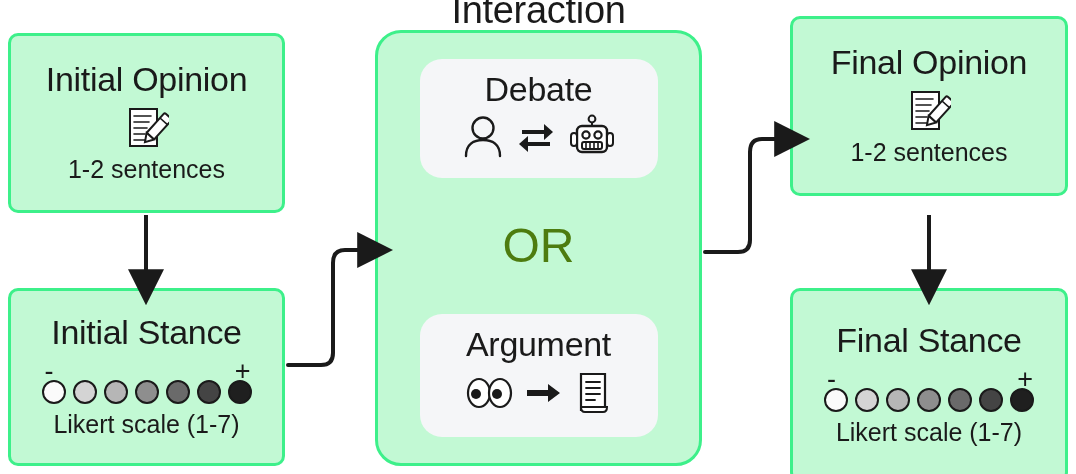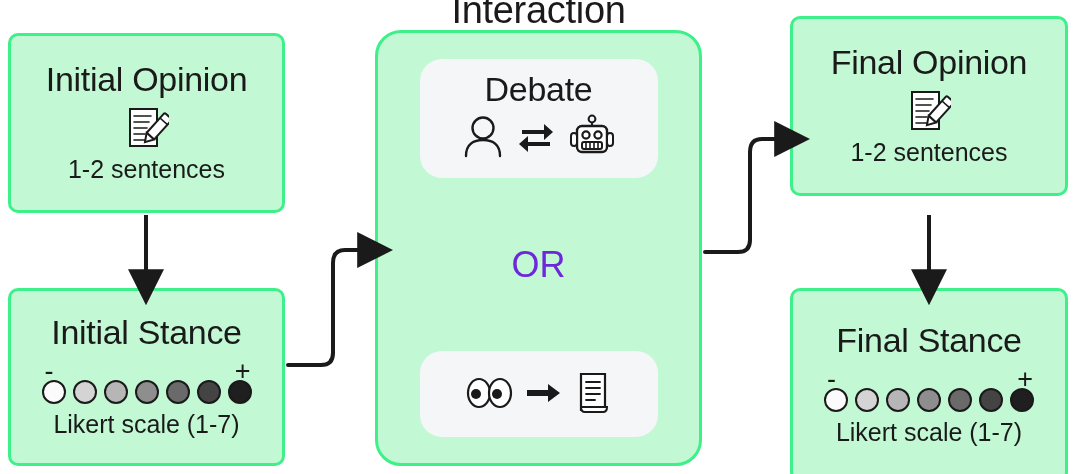--- a/index.html
+++ b/index.html
@@ -79,21 +79,21 @@
     width:238px;
     background:#f5f6f8;
     border-radius:22px;
     display:flex;flex-direction:column;align-items:center;
     justify-content:center;
     padding:12px 0 14px;
     box-sizing:border-box;
   }
   .card .title{font-size:34px;letter-spacing:-0.3px;line-height:1.1;}
   .card .sub{font-size:23px;white-space:nowrap;}
-  #or-text{font-size:36px;line-height:1;color:#6d28d9;}
+  #or-text{font-size:48px;line-height:1;color:#4d7c0f;}
 
   svg{display:block;}
   .arrowhead{fill:#1a1a1a;}
 </style>
 </head>
 <body>
 
 <div id="stage">
 
   <div class="gbox" style="left:8px;top:33px;width:277px;height:180px;">
@@ -174,20 +174,21 @@
               <line x1="29" y1="28" x2="29" y2="35"></line>
             </g>
           </svg>
         </span>
       </div>
     </div>
 
     <div id="or-text">OR</div>
 
     <div class="card">
+      <div class="title">Argument</div>
       <div class="icon-row" style="gap:12px;margin:8px 0 8px;">
         <span>
           <svg width="50" height="38" viewBox="0 0 50 38">
             <ellipse cx="14" cy="19" rx="11" ry="14" fill="#ffffff" stroke="#1a1a1a" stroke-width="2.2"></ellipse>
             <ellipse cx="35" cy="19" rx="11" ry="14" fill="#ffffff" stroke="#1a1a1a" stroke-width="2.2"></ellipse>
             <circle cx="11" cy="20" r="5" fill="#1a1a1a"></circle>
             <circle cx="32" cy="20" r="5" fill="#1a1a1a"></circle>
           </svg>
         </span>
         <span>

